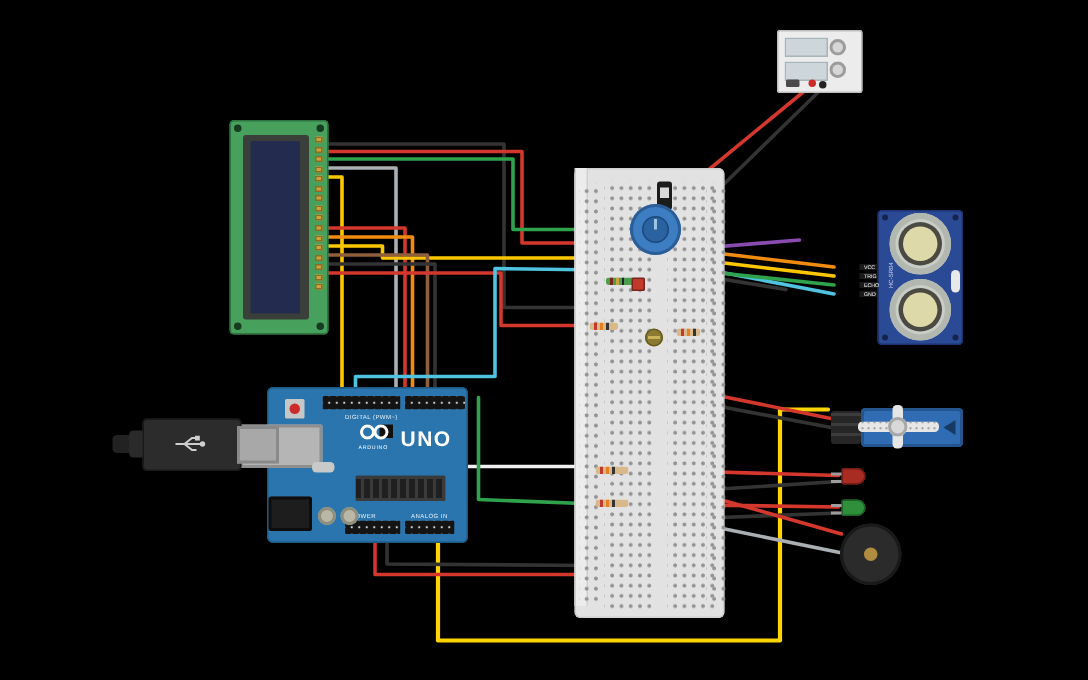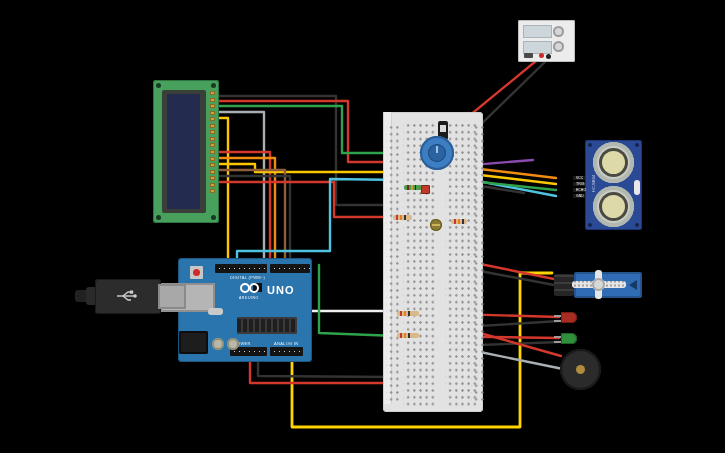--- a/index.html
+++ b/index.html
@@ -60,21 +60,21 @@
          background-image:linear-gradient(0deg,#3a3a3a 0 2px,transparent 2px 15px,#3a3a3a 15px),
                           repeating-linear-gradient(90deg,transparent 0 4px,#3a3a3a 4px 6px);}
   .ar-btn{left:190px;top:266px;width:13px;height:13px;background:#c7c7c7;border-radius:1px;}
   .ar-btn .dot{position:absolute;left:3px;top:3px;width:7px;height:7px;border-radius:50%;background:#cc2b2b;}
   .ar-cap{width:12px;height:12px;border-radius:50%;background:#b9b7a6;box-shadow:inset 0 0 0 2px #8f8d7c;}
   .ar-osc{left:208px;top:308px;width:15px;height:7px;background:#c9c9c9;border-radius:3px;}
   .ar-sq{left:253px;top:283px;width:9px;height:9px;background:#101010;}
   .ar-logo{left:240px;top:283px;width:22px;height:11px;}
   .ar-logo i{position:absolute;top:0;width:10px;height:10px;border:2px solid #fff;border-radius:50%;box-sizing:border-box;}
   .ar-txt{position:absolute;color:#fff;}
-  .uno{left:267px;top:284px;font-size:11px;font-weight:bold;letter-spacing:1px;}
+  .uno{left:267px;top:284px;font-size:14px;font-weight:bold;letter-spacing:1px;}
   .brand{left:239px;top:296px;font-size:3.5px;letter-spacing:.5px;}
   .silk{font-size:4px;opacity:.9;letter-spacing:.3px;}
 
   
   .usb-cable{left:75px;top:290px;width:14px;height:12px;background:#222;border-radius:3px;}
   .usb-nub{left:86px;top:287px;width:11px;height:18px;background:#2a2a2a;border-radius:3px;}
   .usb-body{left:95px;top:279px;width:66px;height:35px;background:#2c2c2c;border-radius:3px;
             box-shadow:inset 0 0 0 1px #1a1a1a;}
   .usb-tip{left:158px;top:284px;width:28px;height:25px;background:#a8a8a8;box-shadow:inset 0 0 0 2px #8a8a8a;}
 

